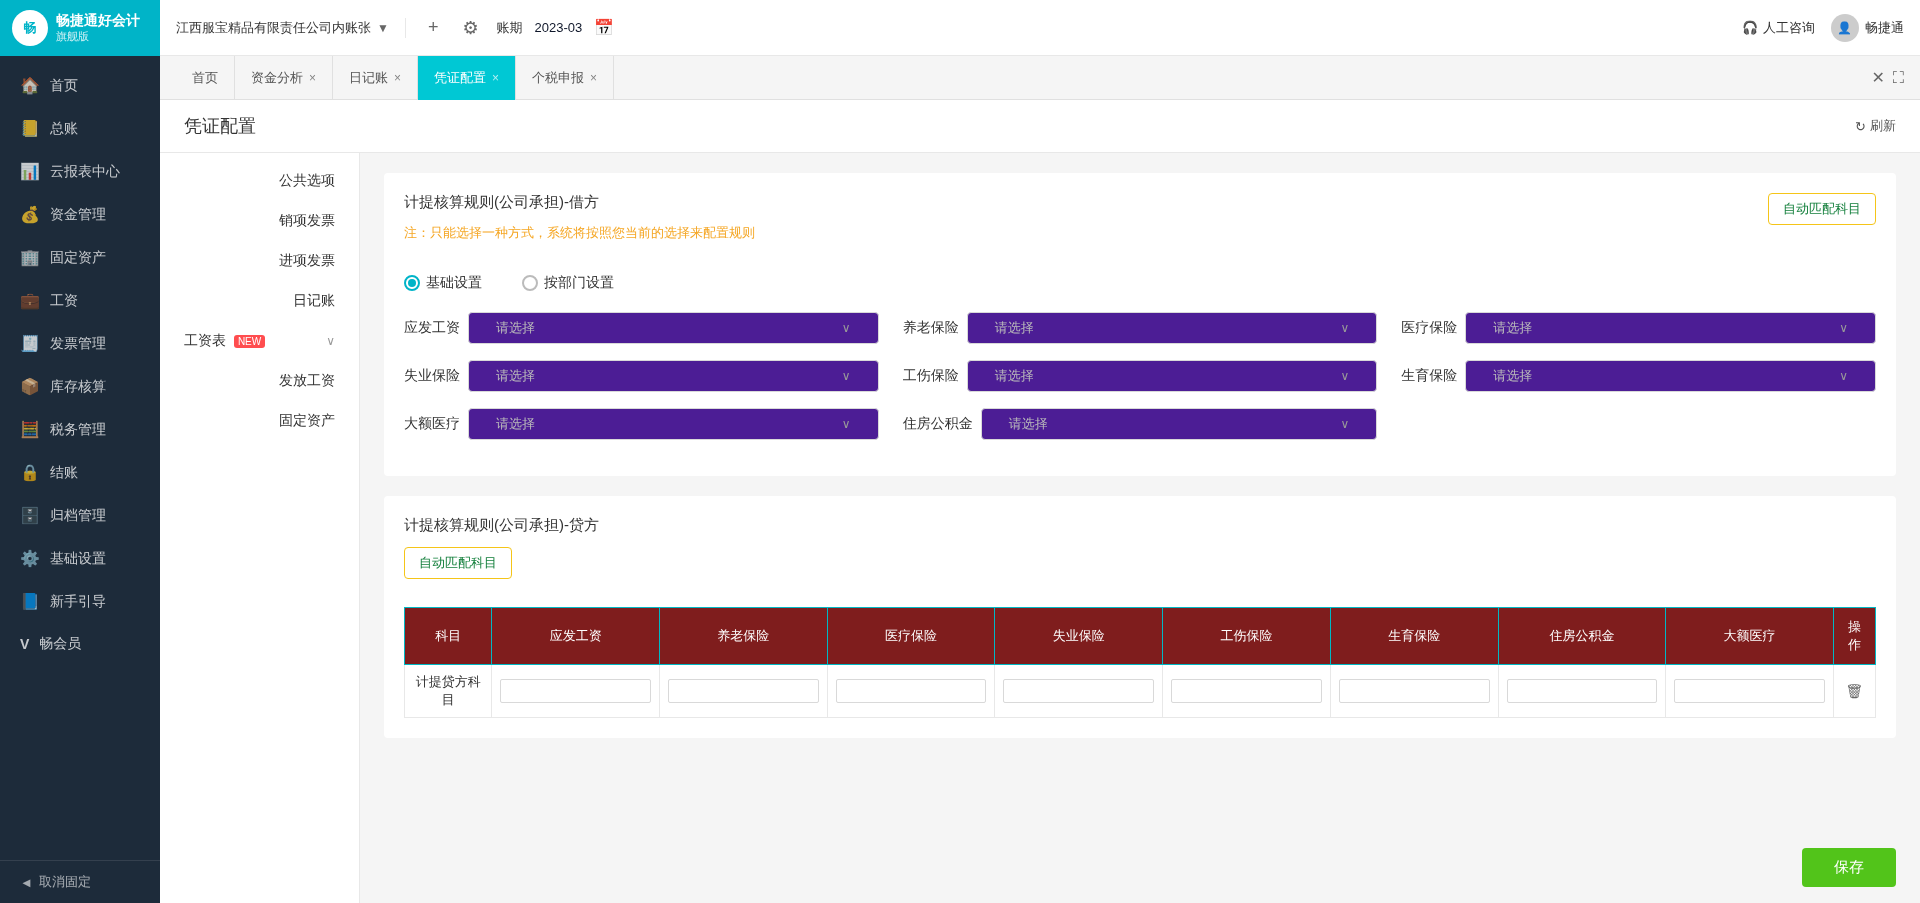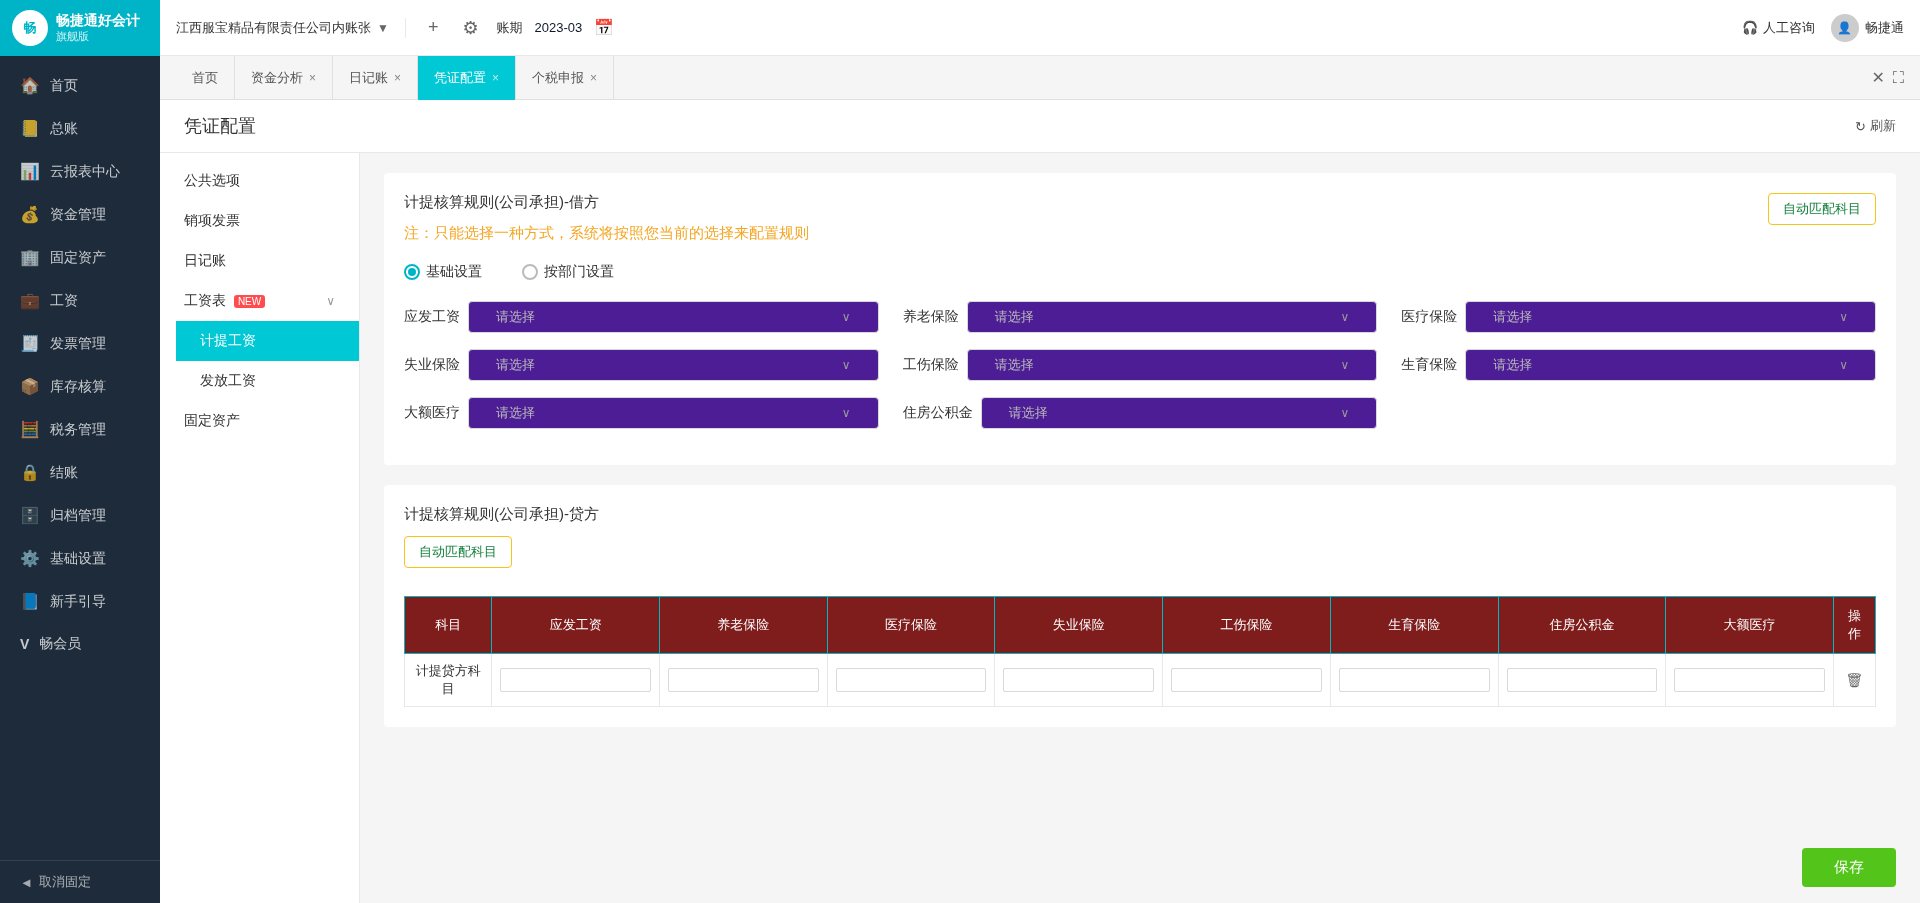--- a/index.html
+++ b/index.html
@@ -179,20 +179,21 @@
       background: #fff;
       border-right: 1px solid #e8e8e8;
       padding: 8px 0;
       overflow-y: auto;
     }
     .left-menu-item {
       padding: 11px 24px;
       font-size: 14px;
       color: #333;
       cursor: pointer;
+      text-align: right;
     }
     .left-menu-item.active { background: #00c8d4; color: #fff; }
     .left-menu-item.parent {
       display: flex;
       align-items: center;
       justify-content: space-between;
     }
     .left-menu-item .new-badge {
       background: #ff4d4f;
       color: #fff;
@@ -214,21 +215,21 @@
       gap: 20px;
     }
 
     
     .section {
       background: #fff;
       border-radius: 4px;
       padding: 20px;
     }
     .section-title { font-size: 15px; color: #333; font-weight: 500; margin-bottom: 12px; }
-    .notice { color: #f5a623; font-size: 15px; margin-bottom: 20px; }
+    .notice { color: #f5a623; font-size: 13px; margin-bottom: 32px; }
 
     
     .radio-group { display: flex; gap: 40px; margin-bottom: 20px; }
     .radio-item { display: flex; align-items: center; gap: 6px; cursor: pointer; font-size: 14px; color: #333; }
     .radio-circle {
       width: 16px;
       height: 16px;
       border-radius: 50%;
       border: 2px solid #00b4c8;
       display: flex;
@@ -459,27 +460,27 @@
         <span>↻</span>
         <span>刷新</span>
       </button>
     </div>
 
     <div class="body-split">
 
       <div class="left-menu">
         <div class="left-menu-item">公共选项</div>
         <div class="left-menu-item">销项发票</div>
+        <div class="left-menu-item">进项发票</div>
         <div class="left-menu-item">日记账</div>
         <div class="left-menu-item parent">
           <span>工资表 <span class="new-badge">NEW</span></span>
           <span class="chevron">∨</span>
         </div>
         <div class="left-menu-sub">
-          <div class="left-menu-item active">计提工资</div>
           <div class="left-menu-item">发放工资</div>
         </div>
         <div class="left-menu-item">固定资产</div>
       </div>
 
       <div class="content-area">
 
         <div class="section">
           <div style="display:flex;justify-content:space-between;align-items:flex-start;">
             <div>

